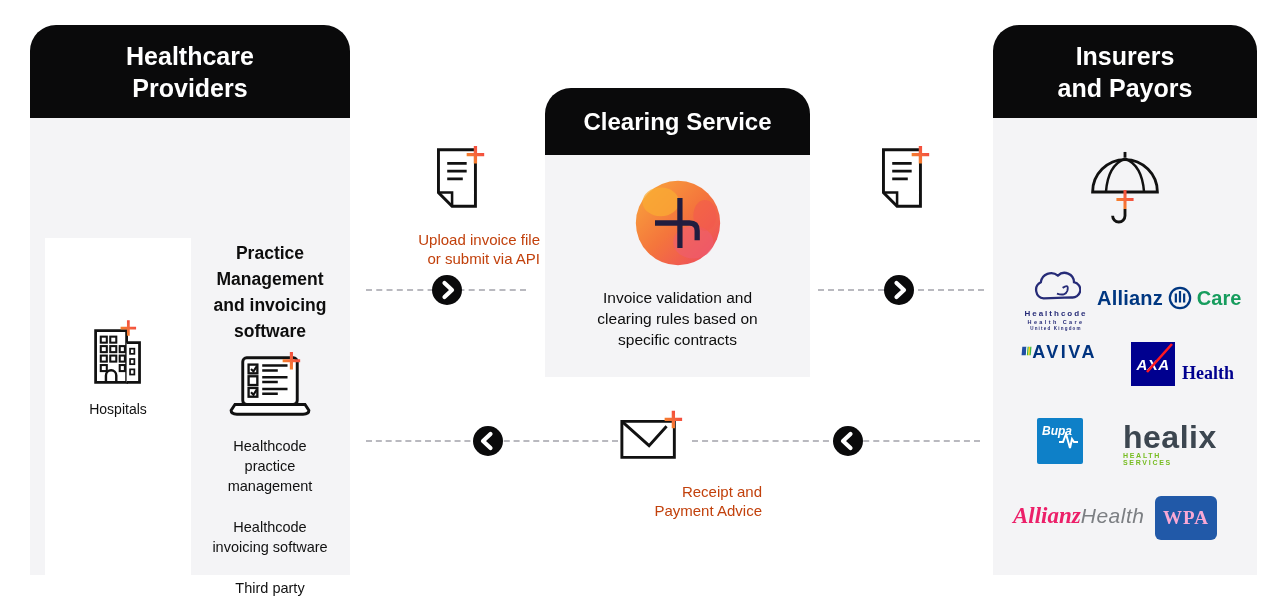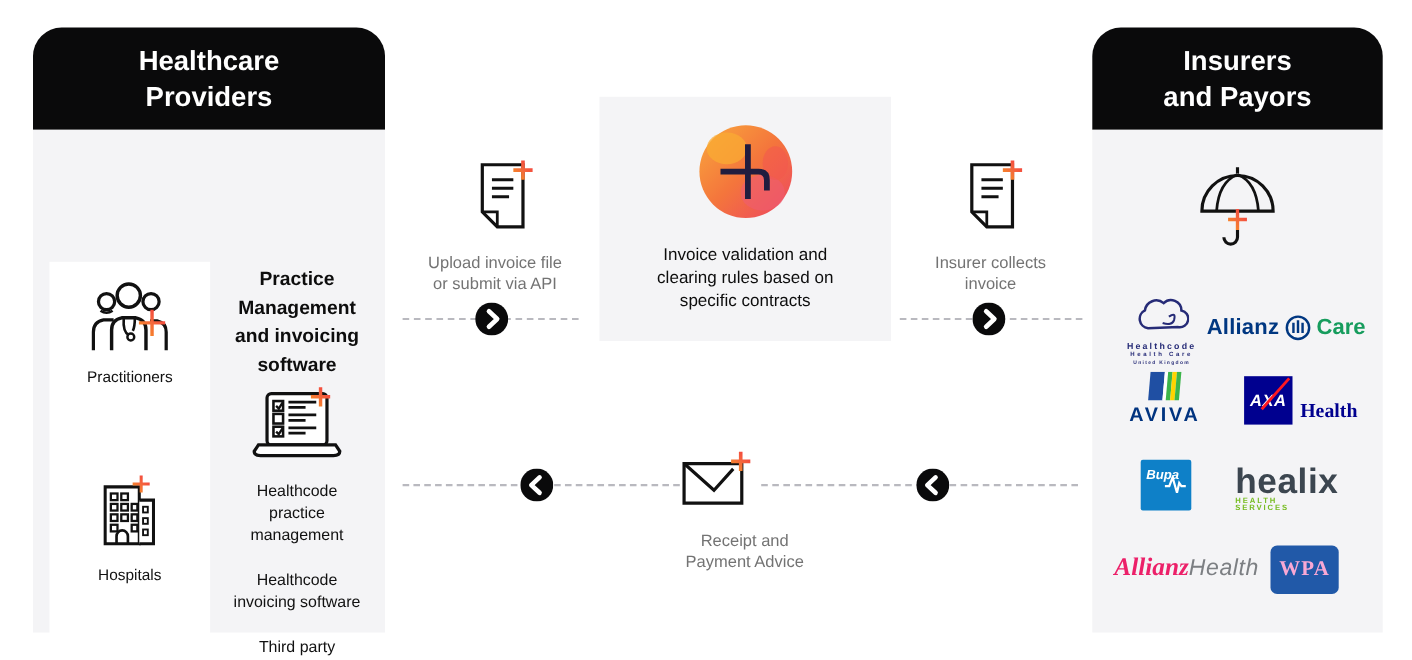--- a/index.html
+++ b/index.html
@@ -35,36 +35,36 @@
   .software-col p { font-size:14.5px; line-height:20px; }
   .software-col p.first { margin-top:10px; }
   .software-col p.next { margin-top:21px; }
 
   
   .clearing-logo-wrap { text-align:center; padding-top:22px; }
   .clearing-desc { margin-top:14px; text-align:center; font-size:15.5px; line-height:21px; color:#0d0d0d; }
 
   
   .flow-icon { position:absolute; }
-  .flow-label { position:absolute; text-align:center; font-size:15px; line-height:19px; color:#737373; }
+  .flow-label { position:absolute; text-align:right; font-size:15px; line-height:19px; color:#c2410c; }
   .dash { position:absolute; height:0; border-top:2px dashed #b9b9bf; }
   .arrow-circle { position:absolute; width:30px; height:30px; }
 
   
   .logo { position:absolute; }
   .logo-preferred { left:30px; top:150px; width:66px; text-align:center; color:#262b77; }
   .logo-preferred .l1 { font-size:8px;  font-weight:bold; letter-spacing:2px; margin-top:1px; }
   .logo-preferred .l2 { font-size:5.5px;font-weight:bold; letter-spacing:2.4px; margin-top:1px; }
   .logo-preferred .l3 { font-size:4.5px;font-weight:bold; letter-spacing:1.2px; margin-top:1px; }
 
   .logo-allianz { left:104px; top:168px; display:flex; align-items:center; gap:5px; }
   .logo-allianz .word { font-size:20px; font-weight:bold; color:#003781; letter-spacing:.2px; }
   .logo-allianz .care { font-size:20px; font-weight:bold; color:#169c5d; }
 
-  .logo-aviva { left:28px; top:220px; width:76px; display:flex; flex-direction:column; align-items:center; }
+  .logo-aviva { left:28px; top:220px; width:76px; display:flex; flex-direction:row; align-items:center; }
   .logo-aviva .word { font-size:18px; font-weight:bold; color:#00337f; letter-spacing:2.5px; margin-top:3px; }
 
   .logo-axa { left:138px; top:224px; display:flex; align-items:flex-end; gap:7px; }
   .logo-axa .box { width:44px; height:44px; background:#00008f; position:relative; display:flex; align-items:center; justify-content:center; }
   .logo-axa .box .word { color:#fff; font-size:15px; font-weight:bold; letter-spacing:.5px; font-style:italic; }
   .logo-axa .suffix { font-family:"Liberation Serif","DejaVu Serif",serif; font-weight:bold; color:#00008f; font-size:18px; padding-bottom:2px; }
 
   .logo-bupa { left:44px; top:300px; width:46px; height:46px; background:#0e80c8; border-radius:2px; position:relative; }
   .logo-bupa .word { position:absolute; left:5px; top:6px; color:#fff; font-size:12px; font-weight:bold; font-style:italic; }
   .logo-bupa svg { position:absolute; left:4px; top:14px; }
@@ -103,35 +103,20 @@
     </defs>
   </svg>
 
   <section class="panel left">
     <div class="panel-header">
       <span class="pre">Healthcare
 Providers</span>
     </div>
     <div class="panel-body">
       <div class="white-box">
-        <figure>
-          <svg width="78" height="68" viewBox="0 0 84 74" fill="none">
-            <circle cx="19" cy="22" r="8" stroke="#111" stroke-width="3.2"></circle>
-            <circle cx="63" cy="22" r="8" stroke="#111" stroke-width="3.2"></circle>
-            <path d="M6 70 V52 Q6 42 16 40 H26" stroke="#111" stroke-width="3.2"></path>
-            <path d="M13 31 Q19 35 25 31" stroke="#111" stroke-width="2.6"></path>
-            <path d="M78 70 V52 Q78 43 69 41 H62" stroke="#111" stroke-width="3.2"></path>
-            <circle cx="41" cy="16" r="11.5" stroke="#111" stroke-width="3.4" fill="#fff"></circle>
-            <path d="M24 70 V50 Q24 40 34 38 H48 Q58 40 58 50 V70" stroke="#111" stroke-width="3.4" fill="#fff"></path>
-            <path d="M36 38 Q35 52 41 55 M47 38 Q47 47 45 51" stroke="#111" stroke-width="2.6"></path>
-            <circle cx="43" cy="57" r="3.4" stroke="#111" stroke-width="2.4"></circle>
-            <path d="M64 30 V56 M51 43 H77" stroke="url(#plusGrad)" stroke-width="3.4"></path>
-          </svg>
-          <figcaption>Practitioners</figcaption>
-        </figure>
         <figure class="second">
           <svg width="62" height="74" viewBox="0 0 72 84" fill="none">
             <path d="M10 16 H46 V76 H10 Z" stroke="#111" stroke-width="3.2" fill="#fff"></path>
             <path d="M46 30 H61 V76 H46" stroke="#111" stroke-width="3.2" fill="#fff"></path>
             <rect x="16" y="23" width="7" height="7" stroke="#111" stroke-width="2.4"></rect>
             <rect x="27" y="23" width="7" height="7" stroke="#111" stroke-width="2.4"></rect>
             <rect x="16" y="34" width="7" height="7" stroke="#111" stroke-width="2.4"></rect>
             <rect x="27" y="34" width="7" height="7" stroke="#111" stroke-width="2.4"></rect>
             <rect x="38" y="34" width="6" height="7" stroke="#111" stroke-width="2.4"></rect>
             <rect x="16" y="45" width="7" height="7" stroke="#111" stroke-width="2.4"></rect>
@@ -173,20 +158,23 @@
         <p class="pre next">Healthcode
 invoicing software</p>
         <p class="pre next">Third party
 practice
 management</p>
       </div>
     </div>
   </section>
 
   <section class="panel mid">
+    <div class="panel-header">
+      <span>Clearing Service</span>
+    </div>
     <div class="panel-body">
       <div class="clearing-logo-wrap">
         <svg width="92" height="92" viewBox="0 0 96 96" fill="none">
           <circle cx="48" cy="48" r="44" fill="url(#blobGrad)"></circle>
           <ellipse cx="30" cy="26" rx="19" ry="15" fill="#f9ab33" opacity="0.75"></ellipse>
           <ellipse cx="64" cy="68" rx="21" ry="17" fill="#ee5d72" opacity="0.6"></ellipse>
           <ellipse cx="76" cy="40" rx="12" ry="16" fill="#f2574f" opacity="0.55"></ellipse>
           <path d="M50 22 V74 M24 48 H60 Q68 48 68 56 V66" stroke="#211d3f" stroke-width="5.5"></path>
         </svg>
       </div>
@@ -215,22 +203,20 @@
   </div>
 
   <div class="flow-icon" style="left:870px; top:142px;">
     <svg width="60" height="72" viewBox="0 0 60 74" fill="none">
       <path d="M13 8 H51 V66 H27 L13 52 Z" stroke="#111" stroke-width="3" fill="#fff"></path>
       <path d="M13 52 H27 V66" stroke="#111" stroke-width="2.6"></path>
       <path d="M22 22 H42 M22 30 H42 M22 38 H38" stroke="#111" stroke-width="2.8"></path>
       <path d="M51 4 V22 M42 13 H60" stroke="url(#plusGrad)" stroke-width="3.4"></path>
     </svg>
   </div>
-  <div class="flow-label pre" style="left:813px; top:230px; width:175px;">Insurer collects
-invoice</div>
   <div class="dash" style="left:818px; top:289px; width:166px;"></div>
   <div class="arrow-circle" style="left:884px; top:275px;">
     <svg width="30" height="30" viewBox="0 0 30 30">
         <circle cx="15" cy="15" r="15" fill="#0a0a0b"></circle>
         <path d="M12.5 8 L20 15 L12.5 22" stroke="#fff" stroke-width="4.2" fill="none" stroke-linecap="round" stroke-linejoin="round"></path>
       </svg>
   </div>
 
   <div class="dash" style="left:366px; top:440px; width:252px;"></div>
   <div class="dash" style="left:692px; top:440px; width:288px;"></div>

